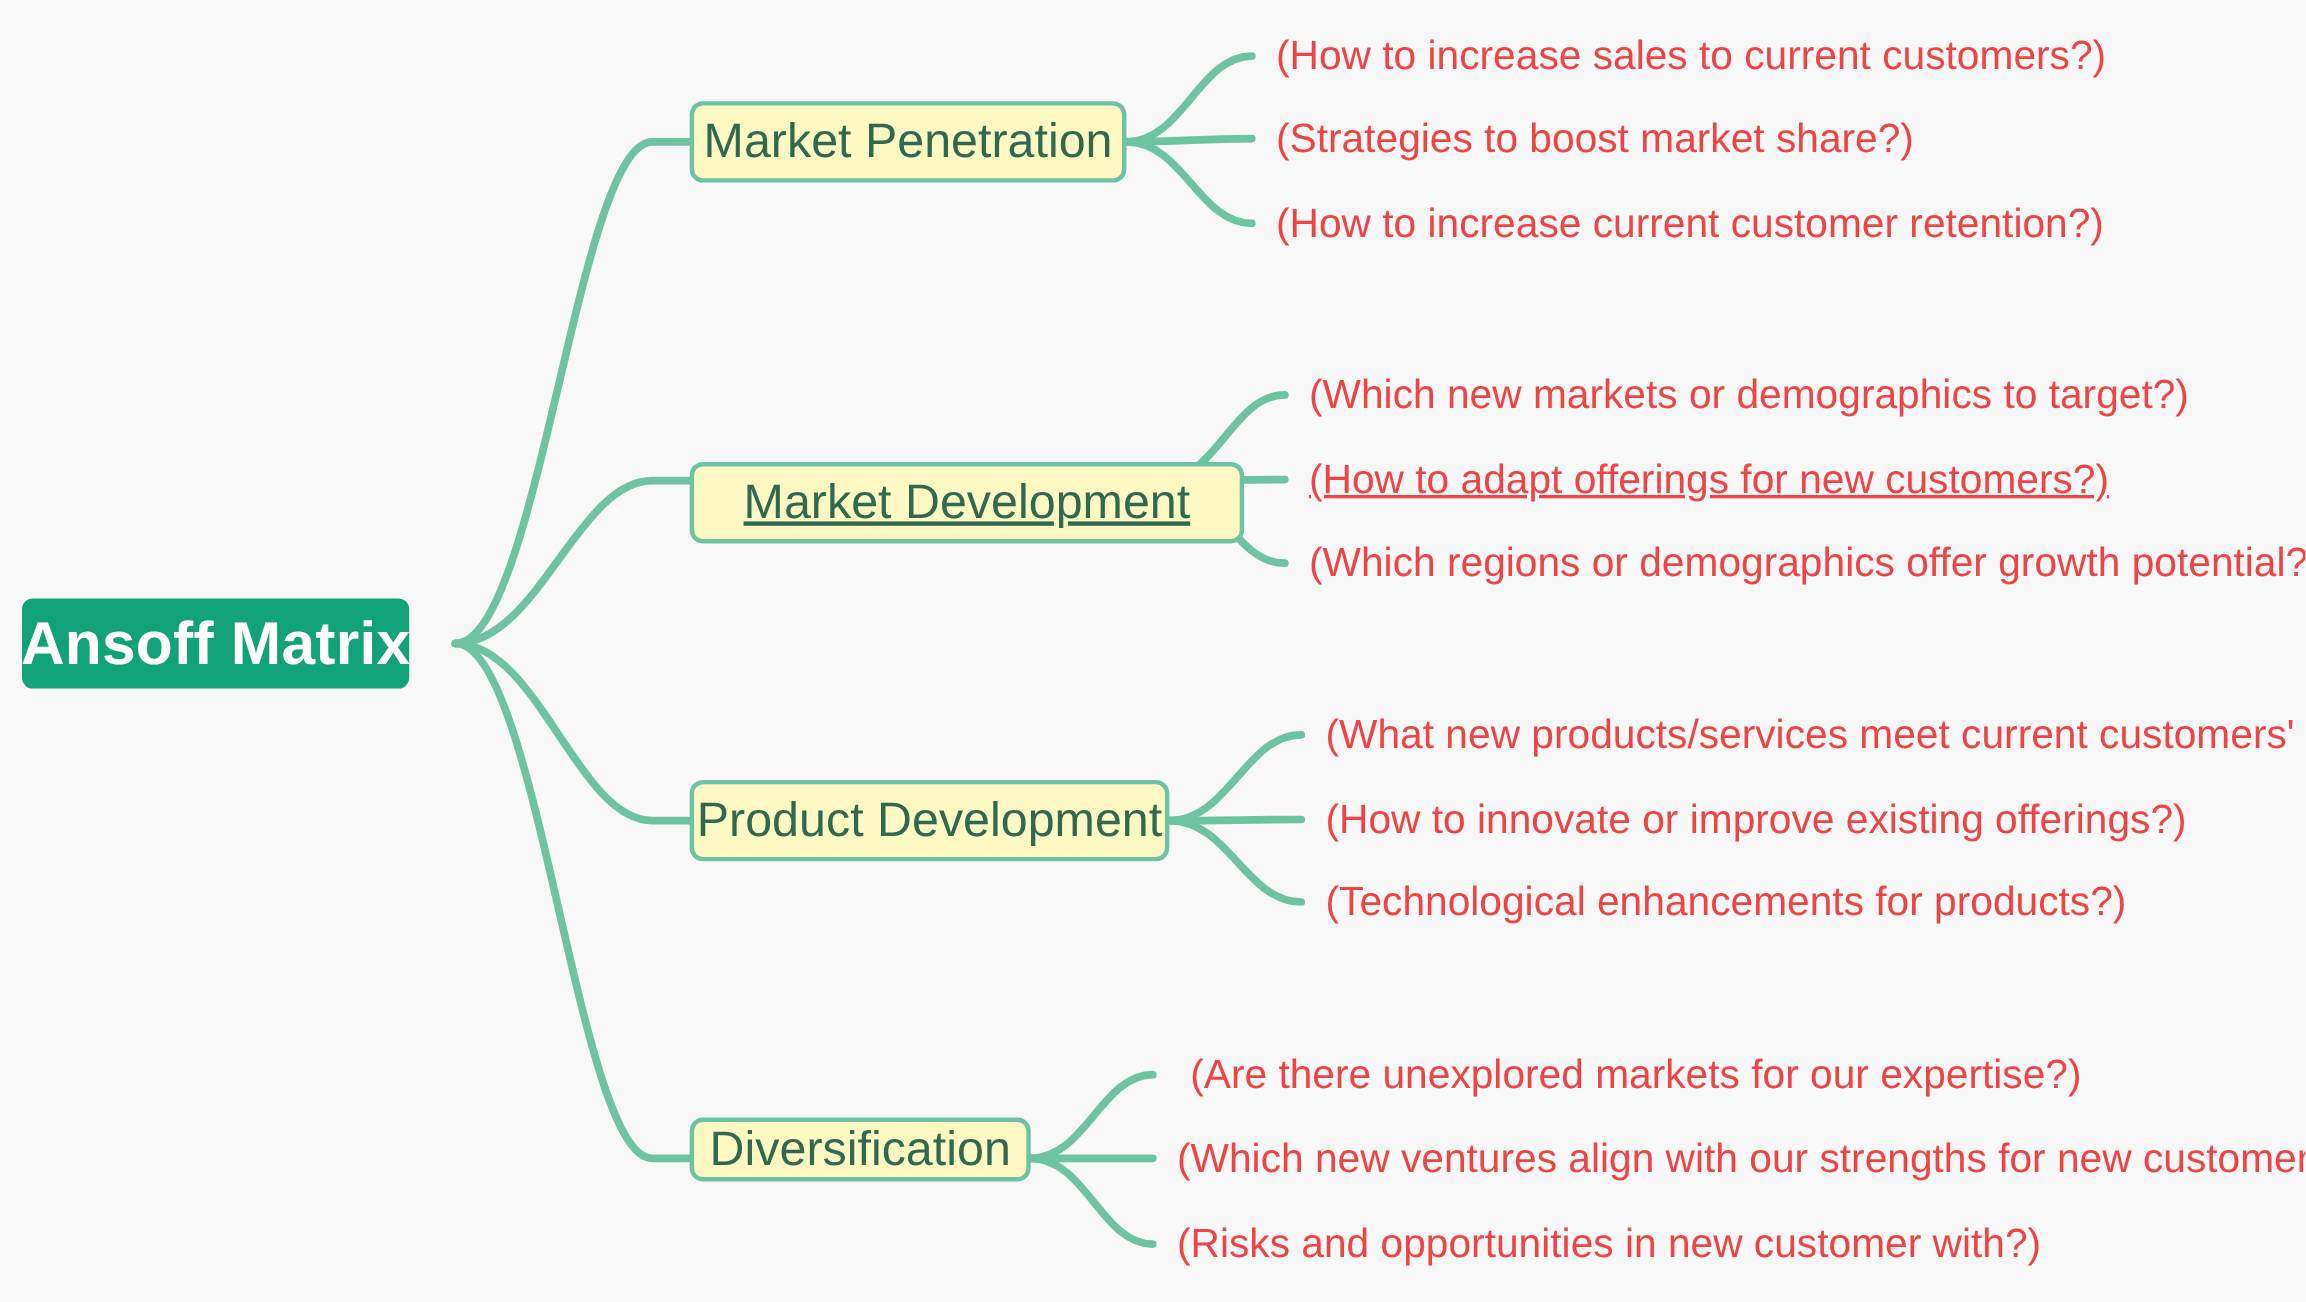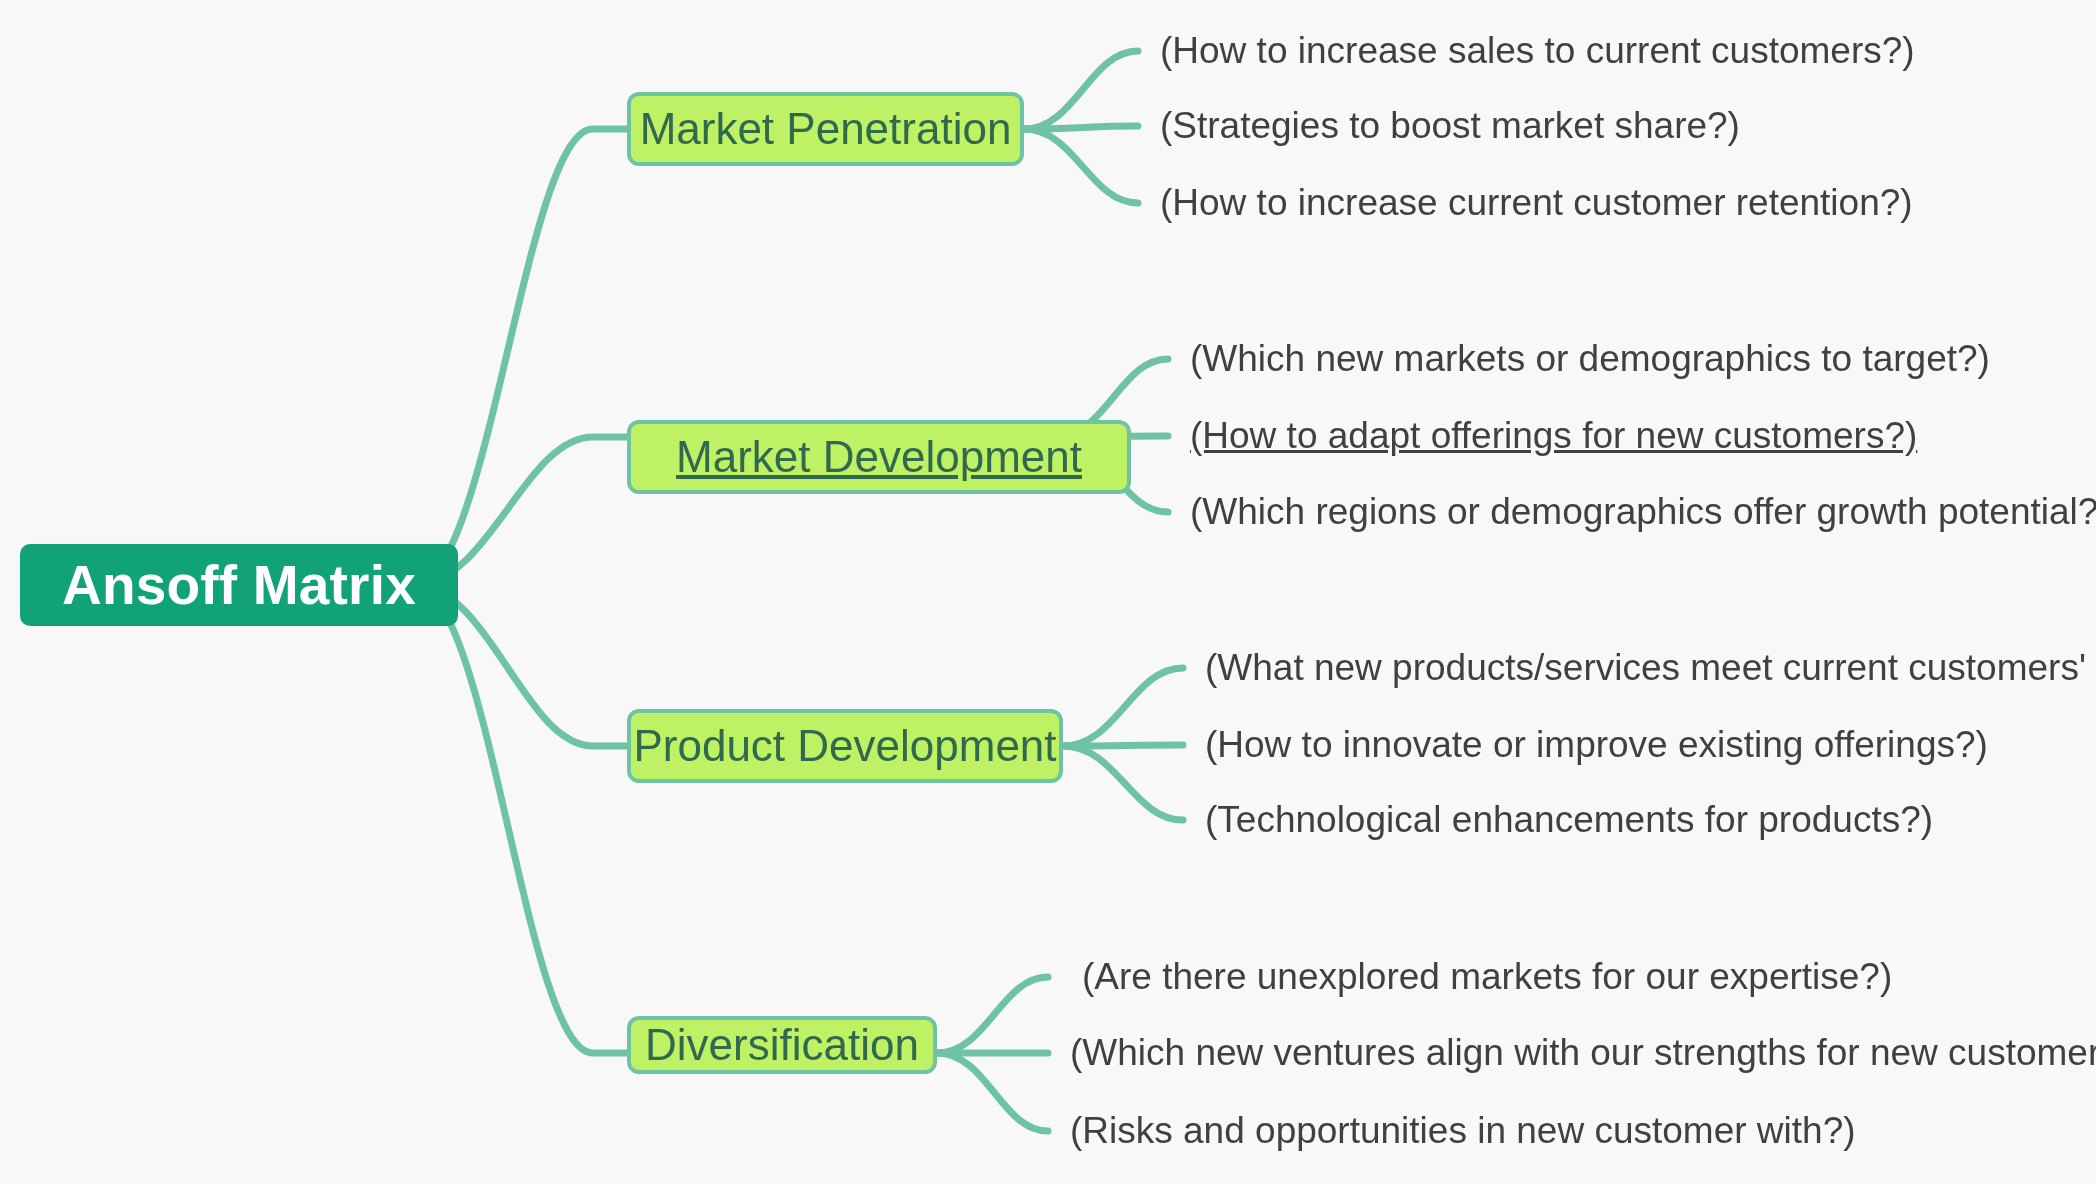--- a/index.html
+++ b/index.html
@@ -36,30 +36,30 @@
   .root-node {
     background: #12a277;
     color: #ffffff;
     font-size: 55px;
     font-weight: bold;
     border-radius: 10px;
     letter-spacing: 0.2px;
     padding: 0 26px;
   }
   .branch-node {
-    background: #bef264;
+    background: #fef9c3;
     border: 4px solid #6ec3a3;
     color: #31694f;
     font-size: 44px;
     border-radius: 12px;
     padding: 0 22px;
   }
   .leaf-label {
     position: absolute;
-    color: #404040;
+    color: #ef4444;
     font-size: 37px;
     white-space: nowrap;
     line-height: 1;
   }
 </style>
 </head>
 <body>
 
 <div id="mindmap">
 
@@ -75,21 +75,21 @@
       <path d="M 1055 437 C 1105.85 437, 1120.54 436, 1168 436" fill="none" stroke="#6ec3a3" stroke-width="7" stroke-linecap="round"></path>
       <path d="M 1055 437 C 1105.85 437, 1120.54 512, 1168 512" fill="none" stroke="#6ec3a3" stroke-width="7" stroke-linecap="round"></path>
       <path d="M 1063 746 C 1117 746, 1132.6 668, 1183 668" fill="none" stroke="#6ec3a3" stroke-width="7" stroke-linecap="round"></path>
       <path d="M 1063 746 C 1117 746, 1132.6 745, 1183 745" fill="none" stroke="#6ec3a3" stroke-width="7" stroke-linecap="round"></path>
       <path d="M 1063 746 C 1117 746, 1132.6 820, 1183 820" fill="none" stroke="#6ec3a3" stroke-width="7" stroke-linecap="round"></path>
       <path d="M 937 1053 C 986.95 1053, 1001.38 977, 1048 977" fill="none" stroke="#6ec3a3" stroke-width="7" stroke-linecap="round"></path>
       <path d="M 937 1053 C 986.95 1053, 1001.38 1053, 1048 1053" fill="none" stroke="#6ec3a3" stroke-width="7" stroke-linecap="round"></path>
       <path d="M 937 1053 C 986.95 1053, 1001.38 1131, 1048 1131" fill="none" stroke="#6ec3a3" stroke-width="7" stroke-linecap="round"></path>
     </svg>
 
-  <div class="node root-node" style="left: 20px; top: 544px; width: 438px; height: 82px;">
+  <div class="node root-node" style="left: 20px; top: 544px; width: 352px; height: 82px;">
     <span>Ansoff Matrix</span>
   </div>
 
   <div class="node branch-node" style="left: 627px; top: 92px; width: 397px; height: 74px;">
     <span>Market Penetration</span>
   </div>
   <div class="node branch-node" style="left: 627px; top: 420px; width: 504px; height: 74px; text-decoration: underline;">
     <span>Market Development</span>
   </div>
   <div class="node branch-node" style="left: 627px; top: 709px; width: 436px; height: 74px;">

